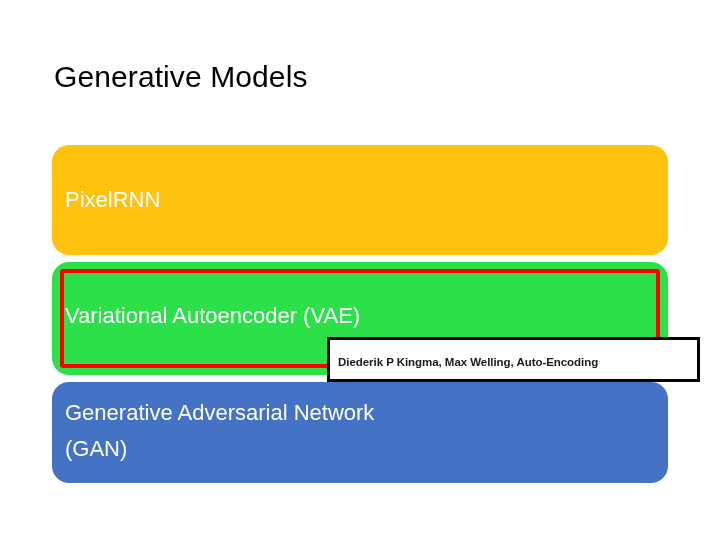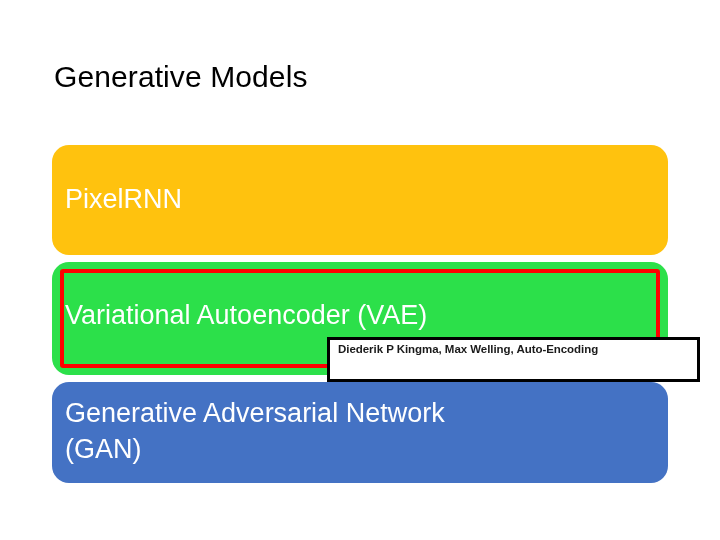--- a/index.html
+++ b/index.html
@@ -40,21 +40,21 @@
   .bar {
     position: absolute;
     left: 52px;
     width: 616px;
     border-radius: 17px;
     box-sizing: border-box;
   }
   .bar-label {
     position: absolute;
     left: 13px;
-    font-size: 27px;
+    font-size: 22px;
     line-height: 35px;
     font-weight: 400;
     color: #ffffff;
     white-space: pre-line;
   }
 
   
   #bar-pixelrnn {
     top: 145px;
     height: 110px;
@@ -103,21 +103,21 @@
   #citation-callout {
     position: absolute;
     left: 327px;
     top: 337px;
     width: 373px;
     height: 45px;
     background: #ffffff;
     border: 3px solid #000000;
     box-sizing: border-box;
     z-index: 10;
-    padding: 0 6px 0 8px;
+    padding: 13px 6px 0 8px;
   }
   .citation-line {
     font-size: 11.5px;
     line-height: 18px;
     color: #1a1a1a;
     font-weight: 600;
     white-space: nowrap;
     letter-spacing: -0.05px;
   }
 </style>

